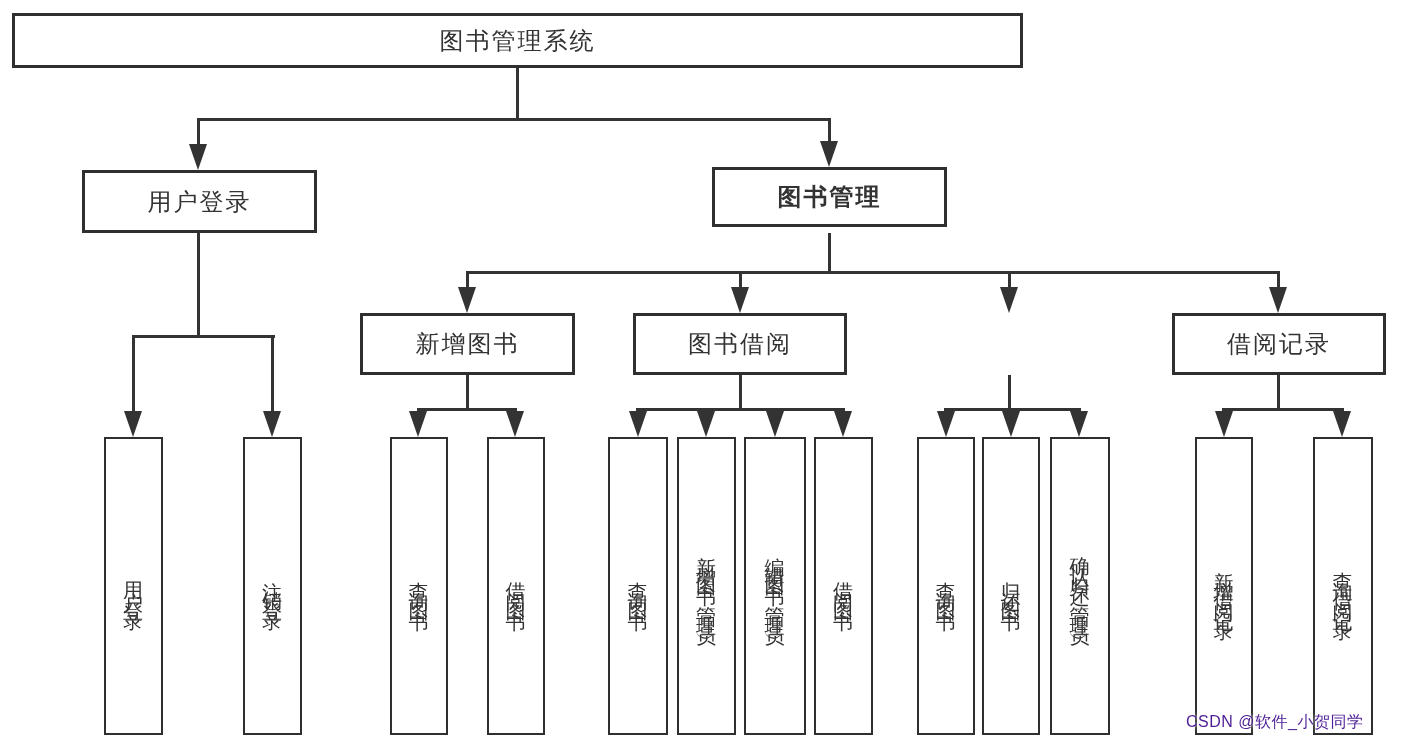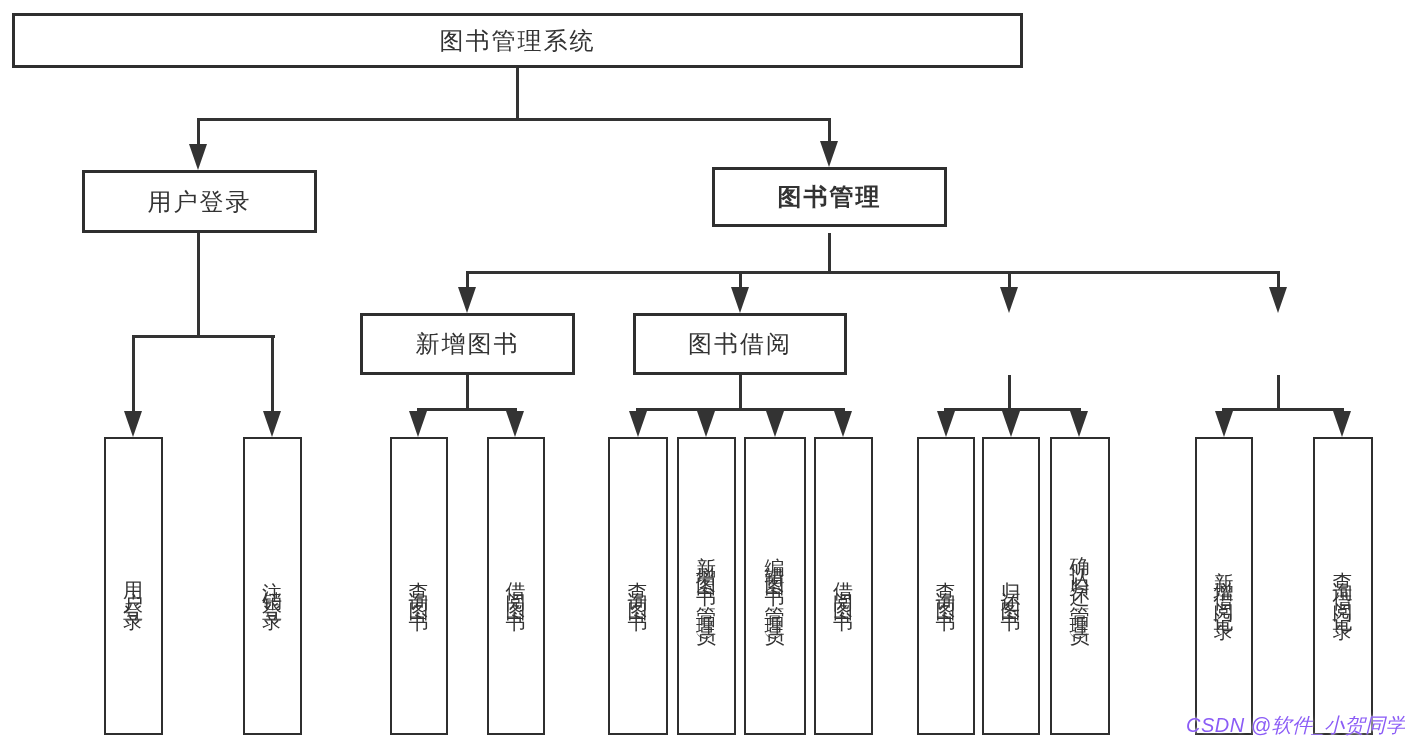--- a/index.html
+++ b/index.html
@@ -44,24 +44,24 @@
     content:"";
     position:absolute;left:-8px;bottom:-26px;
     width:0;height:0;
     border-left:9.5px solid transparent;
     border-right:9.5px solid transparent;
     border-top:26px solid var(--line);
   }
   
   #watermark{
     position:absolute;left:1186px;top:712px;
-    font-size:20px;letter-spacing:0.5px;
-    color:#8b5cf6;
+    font-size:16px;letter-spacing:0.5px;
+    color:#4c1d95;
     text-shadow:0 0 5px rgba(255,255,255,0.95),0 0 2px rgba(255,255,255,0.9);
-    z-index:5;white-space:nowrap;font-style:italic;
+    z-index:5;white-space:nowrap;
   }
 </style>
 </head>
 <body>
 
 <div id="canvas">
 
   <div class="box" style="left:12px;top:13px;width:1011px;height:55px;">
     <span class="hlabel">图书管理系统</span>
   </div>
@@ -88,20 +88,23 @@
   <div class="arr" style="left:466px;top:271px;height:16px;"></div>
   <div class="arr" style="left:739px;top:271px;height:16px;"></div>
   <div class="arr" style="left:1008px;top:271px;height:16px;"></div>
   <div class="arr" style="left:1277px;top:271px;height:16px;"></div>
 
   <div class="box" style="left:360px;top:313px;width:215px;height:62px;">
     <span class="hlabel">新增图书</span>
   </div>
   <div class="box" style="left:633px;top:313px;width:214px;height:62px;">
     <span class="hlabel">图书借阅</span>
+  </div>
+  <div class="box" style="left:1172px;top:313px;width:214px;height:62px;">
+    <span class="hlabel">借阅记录</span>
   </div>
 
   <div class="vl" style="left:466px;top:375px;height:36px;"></div>
   <div class="vl" style="left:739px;top:375px;height:36px;"></div>
   <div class="vl" style="left:1008px;top:375px;height:36px;"></div>
   <div class="vl" style="left:1277px;top:375px;height:36px;"></div>
 
   <div class="hl" style="left:417px;top:408px;width:100px;"></div>
   <div class="hl" style="left:636px;top:408px;width:209px;"></div>
   <div class="hl" style="left:944px;top:408px;width:137px;"></div>

